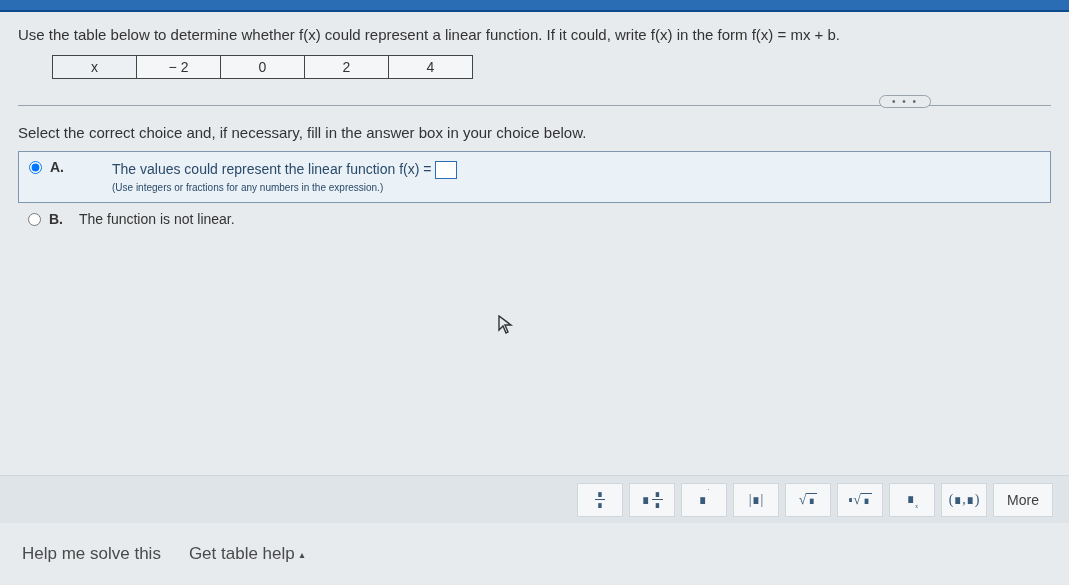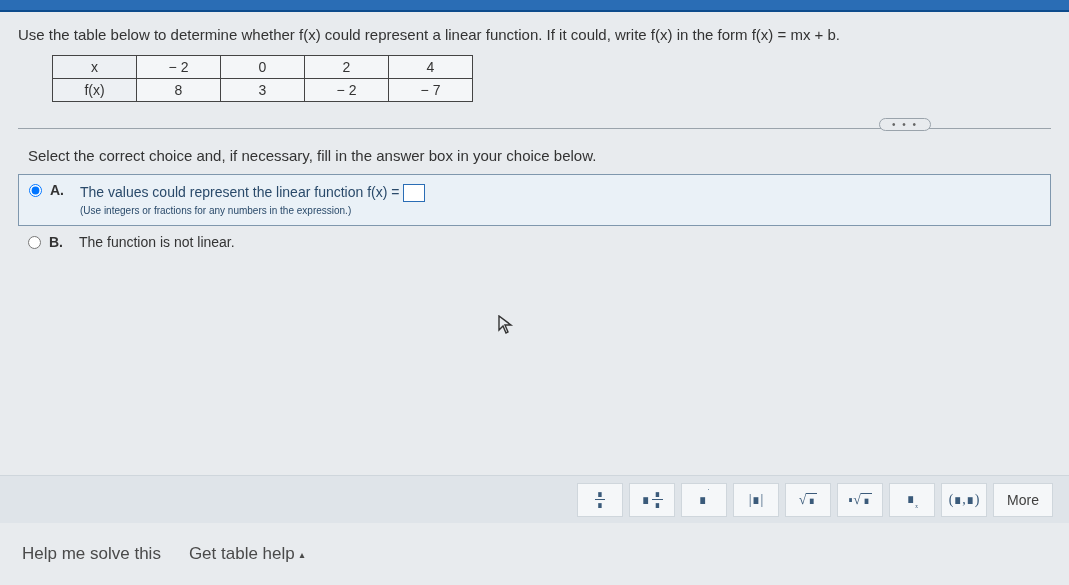--- a/index.html
+++ b/index.html
@@ -6,27 +6,27 @@
 body { font-family: Arial, Helvetica, sans-serif; width: 1069px; height: 585px; background: #e8ebee; color: #1a1a1a; overflow: hidden; position: relative; }
 .top-bar { height: 12px; background: #2a6db5; border-bottom: 2px solid #0d4b8c; }
 .question { padding: 14px 24px 8px 18px; font-size: 15px; color: #333; }
 .table-wrap { padding: 4px 32px 12px 52px; }
 table { border-collapse: collapse; }
 td { border: 1px solid #444; padding: 3px 0; width: 84px; text-align: center; font-size: 14px; color: #333; background: #f4f6f8; }
 td.head { background: #edf0f3; }
 .hr-wrap { position: relative; margin: 14px 18px 6px 18px; }
 .hr-line { border: none; border-top: 1px solid #9aa3ab; }
 .more-dots { position: absolute; right: 120px; top: -10px; background: #e8ebee; border: 1px solid #9aa3ab; border-radius: 10px; padding: 0 12px; font-size: 10px; color: #666; letter-spacing: 2px; cursor: pointer; }
-.instruction { padding: 12px 18px 10px 28px; font-size: 15px; color: #333; }
+.instruction { padding: 12px 18px 10px 18px; font-size: 15px; color: #333; }
 .choices { margin: 0 18px; }
 .choice-a { border: 1px solid #7f97ad; background: #eaf1f7; padding: 7px 10px 7px 10px; display: flex; align-items: flex-start; gap: 8px; }
 .choice-b { padding: 8px 10px 7px 10px; display: flex; align-items: flex-start; gap: 8px; font-size: 14px; color: #333; }
 .radio { position: relative; top: 2px; width: 13px; height: 13px; flex-shrink: 0; }
 .opt-label { font-weight: bold; font-size: 14px; color: #333; margin-right: 6px; width: 16px; flex-shrink: 0; }
-.opt-text { font-size: 14px; color: #2a4a6a; line-height: 1.5; }
+.opt-text { font-size: 14px; color: #2a4a6a; line-height: 1.5; margin-left: 32px; }
 .opt-text .line1 { display: flex; align-items: center; gap: 4px; }
 .ansbox { display: inline-block; width: 22px; height: 18px; border: 1px solid #2a6db5; background: #fff; }
 .hint { font-size: 10px; color: #2a4a6a; }
 .bottom-bar { position: absolute; left: 0; right: 0; bottom: 62px; height: 48px; background: #dfe4e9; display: flex; align-items: center; justify-content: flex-end; padding: 0 16px; gap: 6px; border-top: 1px solid #cfd6dc; }
 .math-btn { height: 34px; min-width: 46px; background: #f5f7f9; border: 1px solid #cfd6dc; display: flex; align-items: center; justify-content: center; font-size: 14px; color: #3a5a7a; cursor: pointer; font-family: 'Times New Roman', serif; }
 .more-btn { min-width: 60px; font-family: Arial, sans-serif; color: #404040; }
 .footer { position: absolute; left: 0; right: 0; bottom: 0; height: 62px; display: flex; align-items: center; gap: 28px; padding: 0 22px; font-size: 17px; color: #4a4a4a; }
 .footer .link { cursor: pointer; }
 .footer .caret { font-size: 10px; vertical-align: middle; }
 .cursor-arrow { position: absolute; left: 498px; top: 315px; font-size: 18px; color: #333; pointer-events: none; }
@@ -44,27 +44,20 @@
 
 <div class="table-wrap">
   <table>
     <tbody>
         <tr>
       <td class="head">x</td>
       <td>− 2</td>
       <td>0</td>
       <td>2</td>
       <td>4</td>
-    </tr>
-    <tr>
-      <td class="head">f(x)</td>
-      <td>8</td>
-      <td>3</td>
-      <td>− 2</td>
-      <td>− 7</td>
     </tr>
   </tbody>
     </table>
 </div>
 
 <div class="hr-wrap">
   <hr class="hr-line">
   <div class="more-dots">• • •</div>
 </div>
 

